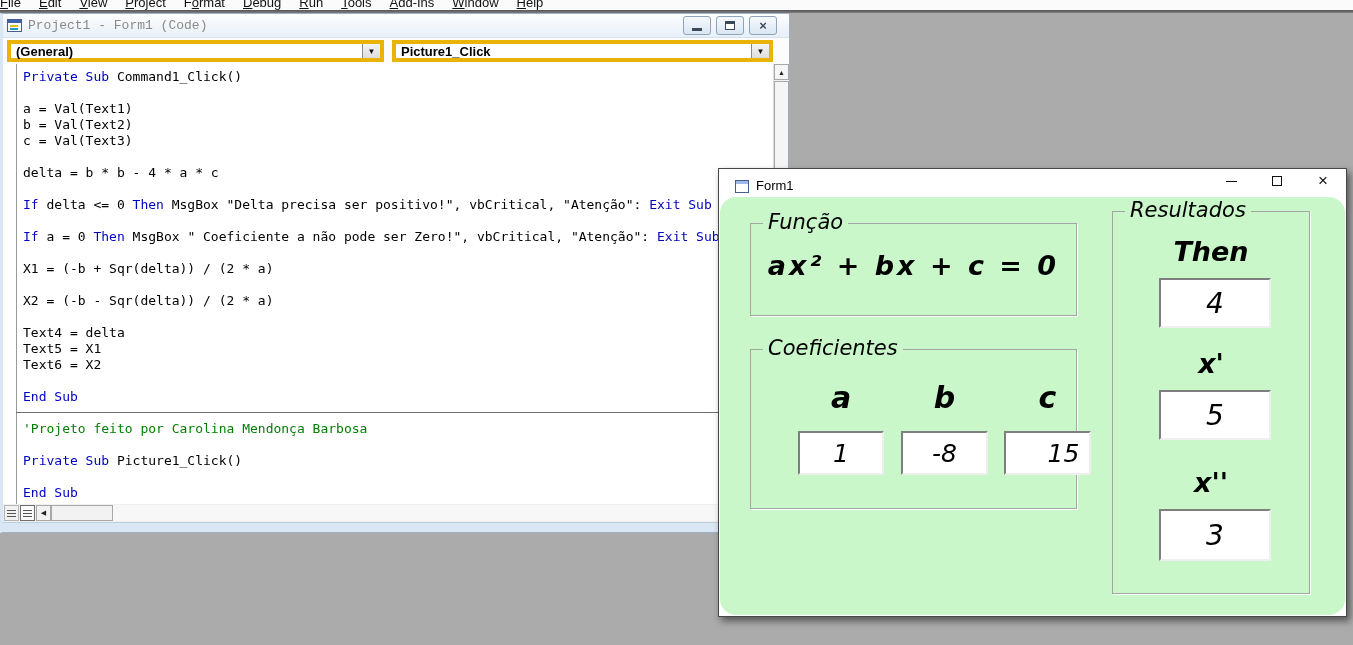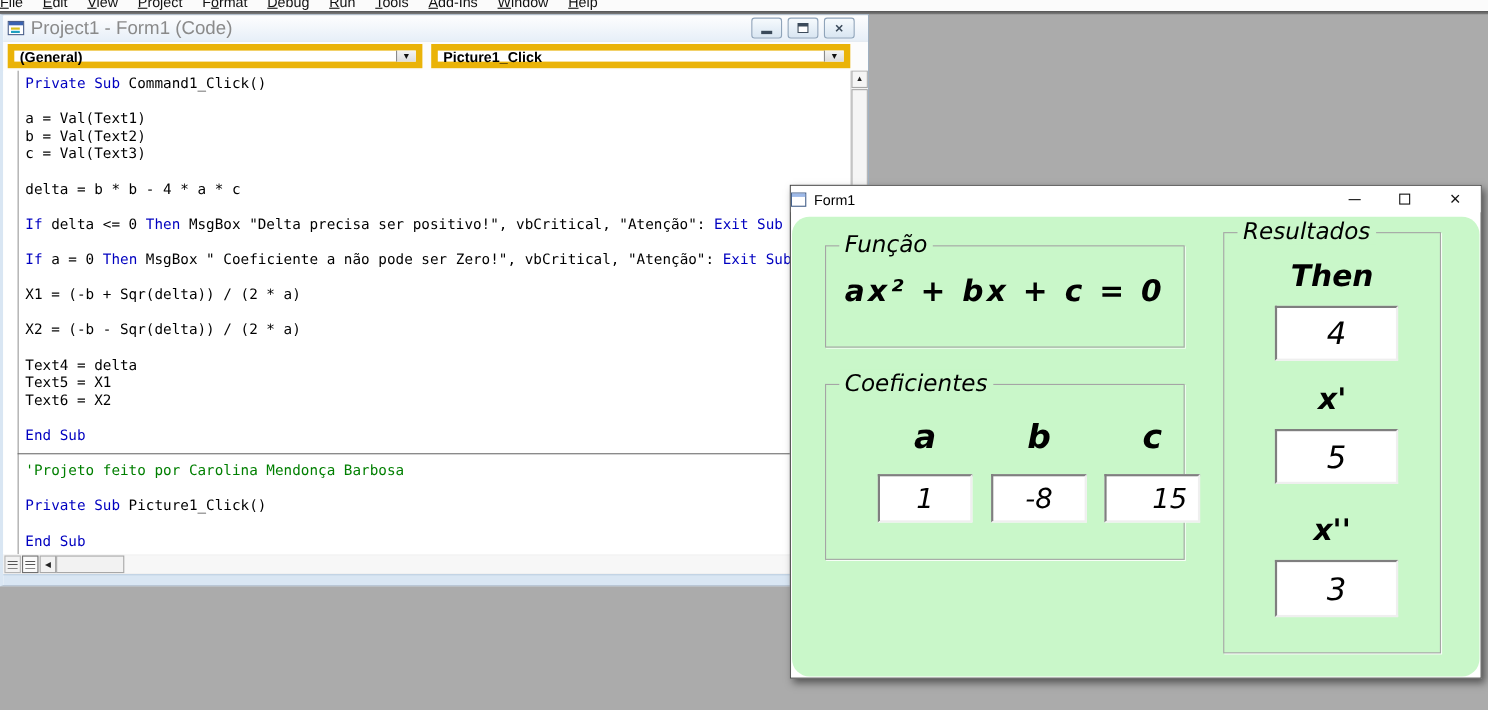--- a/index.html
+++ b/index.html
@@ -12,29 +12,29 @@
   .menu-item { display:inline-block; padding:0 9px; font-size:13px; color:#111; line-height:17px; }
   .menu-item u { text-decoration-thickness:1px; text-underline-offset:1px; }
   .menu-edge { position:absolute; top:10px; left:0; width:1353px; height:3px; background:linear-gradient(#555,#7e7e7e); }
 
   
   .code-window { position:absolute; left:0; top:13px; width:790px; height:520px; background:#fff; border:1px solid #9FB0C1; border-left:3px solid #D9E6F3; }
   .cw-titlebar { position:relative; height:24px; background:linear-gradient(#FEFEFE,#E7EFF8); border-bottom:1px solid #D8E2EC; display:flex; align-items:center; padding-left:4px; }
   .cw-icon { width:15px; height:13px; background:#fff; border:1px solid #4a5f8a; position:relative; }
   .cw-icon::before { content:""; position:absolute; left:0; top:0; right:0; height:3px; background:#3a62b0; }
   .cw-icon::after { content:""; position:absolute; left:2px; top:5px; width:8px; height:2px; background:#d8c020; box-shadow:0 3px 0 #20a0c0; }
-  .cw-title { margin-left:6px; font-size:17px; color:#8A8A8A; }
+  .cw-title { margin-left:6px; font-size:13px; color:#8A8A8A;font-family:Liberation Mono, monospace; }
   .cw-btns { position:absolute; right:12px; top:2px; display:flex; gap:5px; }
   .cw-btn { width:28px; height:19px; border:1px solid #8FA4BA; border-radius:3px; background:linear-gradient(#F6FAFD,#D9E6F2); display:flex; align-items:center; justify-content:center; }
   .g-min { width:10px; height:3px; background:#3b4a5a; margin-top:8px; }
   .g-restore { width:10px; height:9px; border:1px solid #3b4a5a; border-top:3px solid #3b4a5a; background:#fff; }
   .g-close { font-size:13px; font-weight:bold; color:#3b4a5a; line-height:1; }
 
   .cw-toolbar { position:relative; height:26px; background:#FCFCFC; }
-  .combo { position:absolute; top:2px; height:22px; background:#fff; border:6px solid #eab308; display:flex; align-items:center; font-weight:bold; font-size:13px; color:#000; padding-left:5px; }
+  .combo { position:absolute; top:2px; height:22px; background:#fff; border:4px solid #eab308; display:flex; align-items:center; font-weight:bold; font-size:13px; color:#000; padding-left:5px; }
   .combo-obj { left:4px; width:377px; }
   .combo-evt { left:389px; width:381px; }
   .combo-arrow { margin-left:auto; width:18px; height:100%; background:linear-gradient(#F4F4F4,#DDDDDD); border-left:1px solid #8a8a8a; display:flex; align-items:center; justify-content:center; font-size:8px; color:#111; }
 
   .cw-body { position:absolute; left:0; top:50px; right:0; bottom:28px; background:#fff; overflow:hidden; }
   .margin-bar { position:absolute; left:0; top:0; bottom:0; width:14px; background:#fff; border-right:1px solid #9a9a9a; }
   .code-lines { position:absolute; left:20px; top:5px; width:740px; font-family:"DejaVu Sans Mono","Liberation Mono",monospace; font-size:13px; line-height:16px; white-space:pre; color:#000; }
   .code-line { height:16px; position:relative; }
   .code-line.divider::before { content:""; position:absolute; left:-7px; width:744px; top:7px; border-top:1px solid #6f6f6f; }
   .tk-kw { color:#0000C0; }
@@ -50,21 +50,21 @@
   .view-btn.b1 { left:1px; }
   .view-btn.b2 { left:17px; border-color:#6f6f6f; background:#FAFAFA; }
   .lines-icon { width:9px; height:7px; background:repeating-linear-gradient(to bottom,#555 0 1px,transparent 1px 3px); }
   .hscroll { position:absolute; left:33px; top:1px; height:16px; width:727px; background:#F7F7F7; }
   .hs-btn { position:absolute; left:0; top:0; width:15px; height:16px; background:#F2F2F2; border:1px solid #A8A8A8; display:flex; align-items:center; justify-content:center; font-size:7px; color:#222; }
   .hs-thumb { position:absolute; left:15px; top:0; width:62px; height:16px; background:#F2F2F2; border:1px solid #A8A8A8; }
   .cw-strip { position:absolute; left:0; right:0; bottom:0; height:10px; background:#D9E6F3; border-top:1px solid #BCCFE1; }
 
   
   .form-window { position:absolute; left:718px; top:168px; width:629px; height:449px; background:#fff; border:1px solid #474747; box-shadow:3px 4px 7px rgba(0,0,0,.5); z-index:10; }
-  .fw-titlebar { position:relative; height:24px; background:#fff; display:flex; align-items:center; padding-left:0; }
+  .fw-titlebar { position:relative; height:24px; background:#fff; display:flex; align-items:flex-end; padding-left:16px; }
   .fw-icon { width:14px; height:13px; border:1px solid #44608a; background:#fff; position:relative; }
   .fw-icon::before { content:""; position:absolute; left:0; top:0; right:0; height:3px; background:#9db9e8; }
   .fw-title { margin-left:7px; font-size:13px; color:#000; }
   .fw-btns { margin-left:auto; display:flex; height:100%; }
   .fw-btn { width:46px; height:100%; display:flex; align-items:center; justify-content:center; }
   .fg-min { width:11px; height:1px; background:#111; }
   .fg-max { width:10px; height:10px; border:1px solid #111; }
   .fg-close { font-size:17px; font-weight:300; color:#111; line-height:1; margin-top:-2px; }
   .fw-client { position:absolute; left:1px; right:1px; top:28px; bottom:1px; background:#C9F7C9;border-radius:16px; }
 

